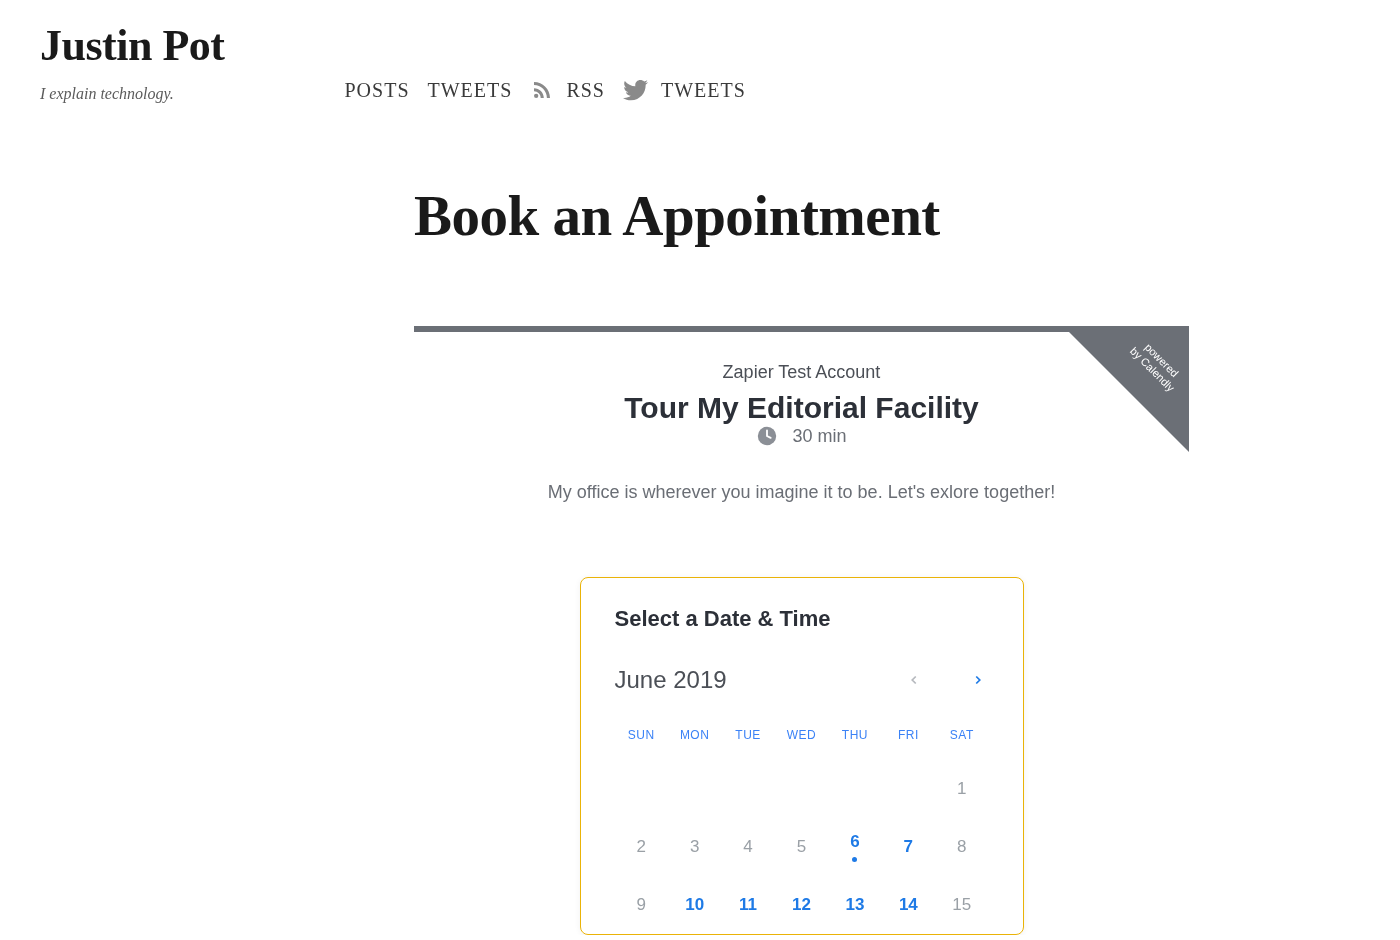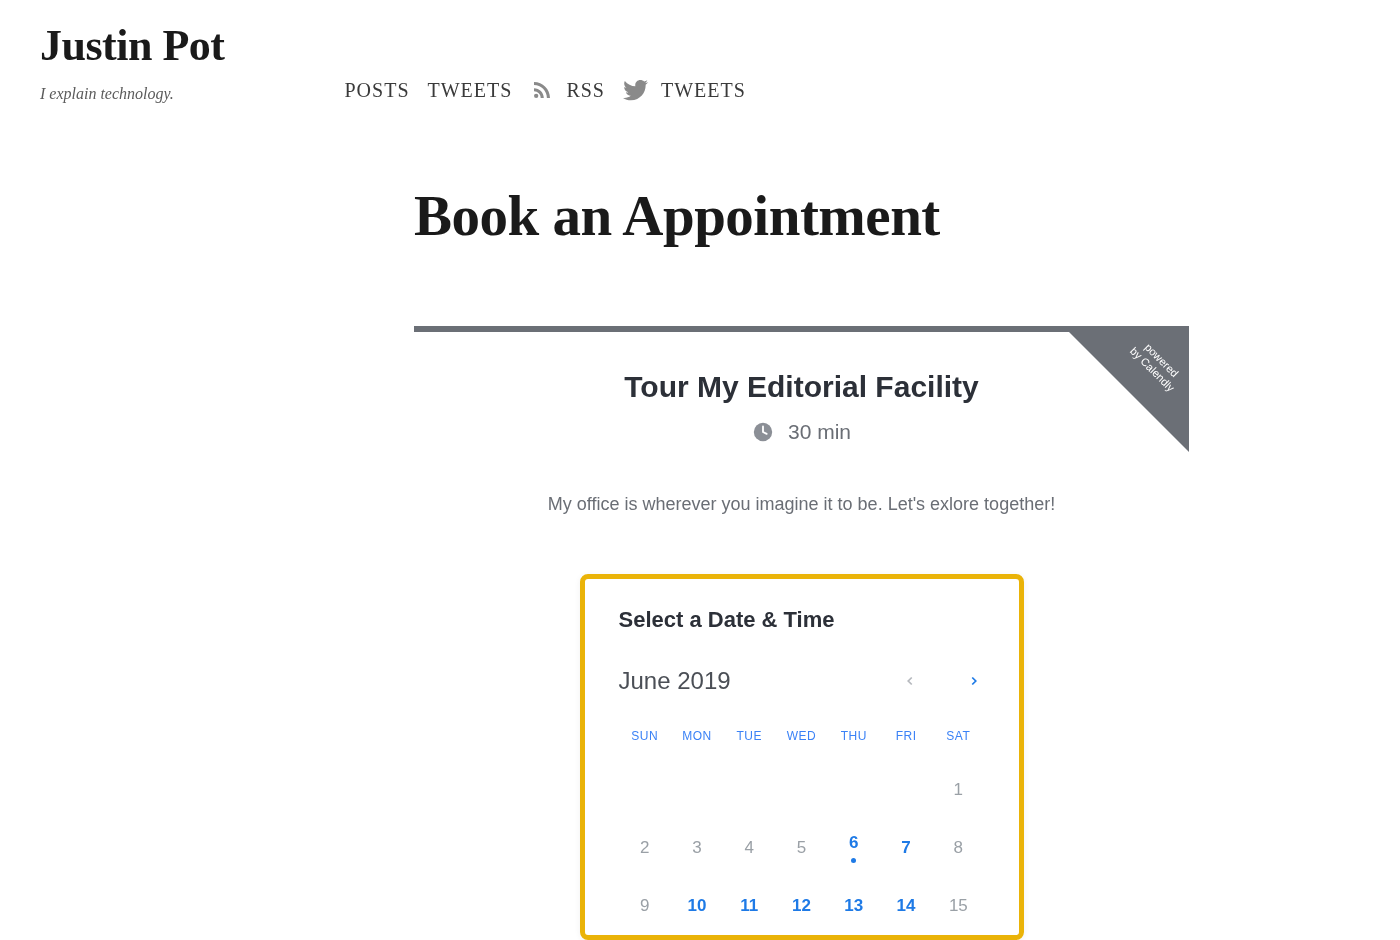--- a/index.html
+++ b/index.html
@@ -17,25 +17,25 @@
   .page-heading { font-size: 57px; font-weight: 700; color: #1a1a1a; letter-spacing: -0.5px; }
 
   .embed-box { position: relative; width: 775px; margin-top: 78px; border-top: 6px solid #6b6f76; font-family: -apple-system, BlinkMacSystemFont, 'Segoe UI', Helvetica, Arial, sans-serif; overflow: hidden; }
 
   .corner-badge { position: absolute; top: 0; right: 0; width: 0; height: 0; border-left: 120px solid transparent; border-top: 120px solid #6b6f76; z-index: 2; cursor: pointer; }
   .corner-badge-text { position: absolute; top: 20px; right: 4px; transform: rotate(45deg); color: #fff; font-size: 11px; line-height: 13px; text-align: center; z-index: 3; pointer-events: none; }
 
   .event-info { text-align: center; padding: 30px 80px 0 80px; color: #4b4f56; }
   .account-name { font-size: 18px; color: #4b4f56; }
   .event-title { font-size: 30px; font-weight: 700; color: #2c3038; margin-top: 8px; }
-  .duration-row { display: inline-flex; align-items: center; gap: 14px; margin-top: 16px; color: #6a6e75; font-size: 21px; }
+  .duration-row { display: inline-flex; align-items: center; gap: 14px; color: #6a6e75; font-size: 18px; }
   .clock-icon { color: #8b8f96; display: inline-flex; }
-  .event-desc { font-size: 18px; color: #6a6e75; margin-top: 44px; line-height: 1.5; }
+  .event-desc { font-size: 18px; color: #6a6e75; margin-top: 28px; line-height: 1.5; }
 
-  .calendar-card { width: 444px; margin: 56px auto 0 auto; border: 5px solid #eab308; border-radius: 8px; box-shadow: 0 1px 6px rgba(0,0,0,0.06); padding: 28px 34px 0 34px; }
+  .calendar-card { width: 444px; margin: 71px auto 0 auto; border: 1px solid #eab308; border-radius: 8px; box-shadow: 0 1px 6px rgba(0,0,0,0.06); padding: 28px 34px 0 34px; }
   .cal-heading { font-size: 22px; font-weight: 600; color: #2c3038; }
   .cal-month-row { display: flex; align-items: center; justify-content: space-between; margin-top: 34px; }
   .cal-month { font-size: 24px; color: #4b4f56; }
   .cal-nav { display: flex; gap: 42px; align-items: center; }
   .chev { cursor: pointer; display: inline-flex; padding: 4px; }
   .chev.prev svg { color: #b6b9be; }
   .chev.next svg { color: #1e7ae6; }
 
   .dow-row { display: grid; grid-template-columns: repeat(7, 1fr); margin-top: 34px; text-align: center; font-size: 12px; letter-spacing: 0.5px; color: #3b82f6; }
   .days-grid { display: grid; grid-template-columns: repeat(7, 1fr); margin-top: 18px; }
@@ -83,20 +83,21 @@
 
   <div class="embed-box">
 
     <div class="corner-badge"></div>
     <div class="corner-badge-text">
       <div>powered</div>
       <div>by Calendly</div>
     </div>
 
     <div class="event-info">
+      <div class="account-name">Zapier Test Account</div>
       <div class="event-title">Tour My Editorial Facility</div>
       <div class="duration-row">
         <span class="clock-icon">
           <svg width="22" height="22" viewBox="0 0 24 24" fill="currentColor">
               <circle cx="12" cy="12" r="10"></circle>
               <path d="M12 6v6l4 2" stroke="#fff" stroke-width="2" fill="none" stroke-linecap="round"></path>
             </svg>
         </span>
         <span>30 min</span>
       </div>

